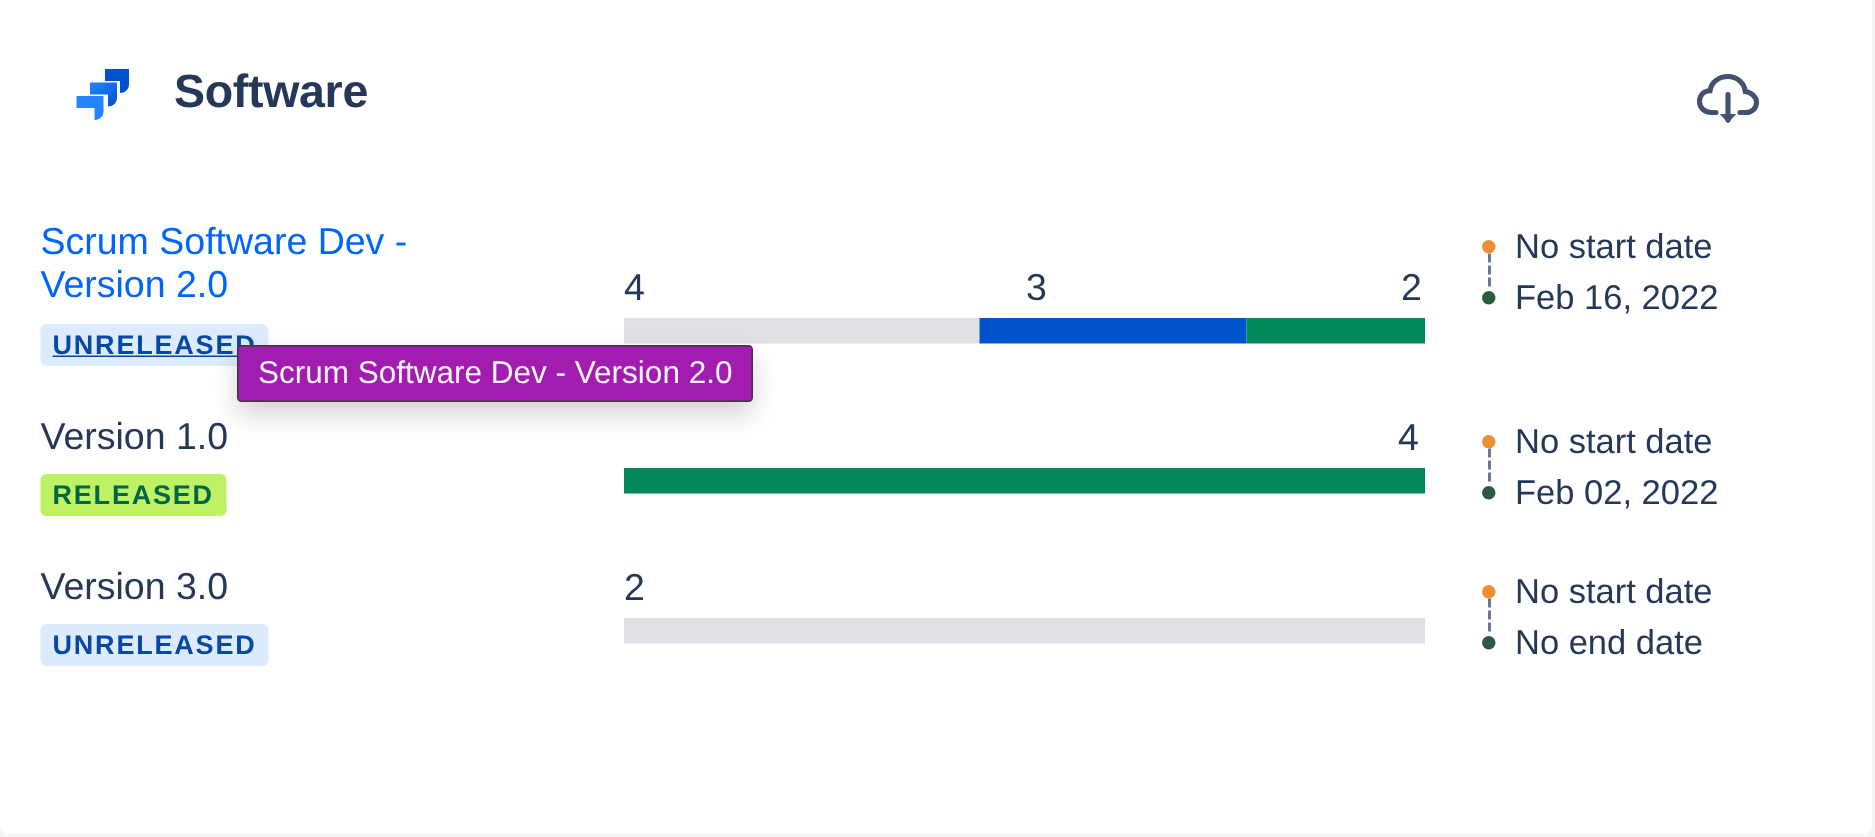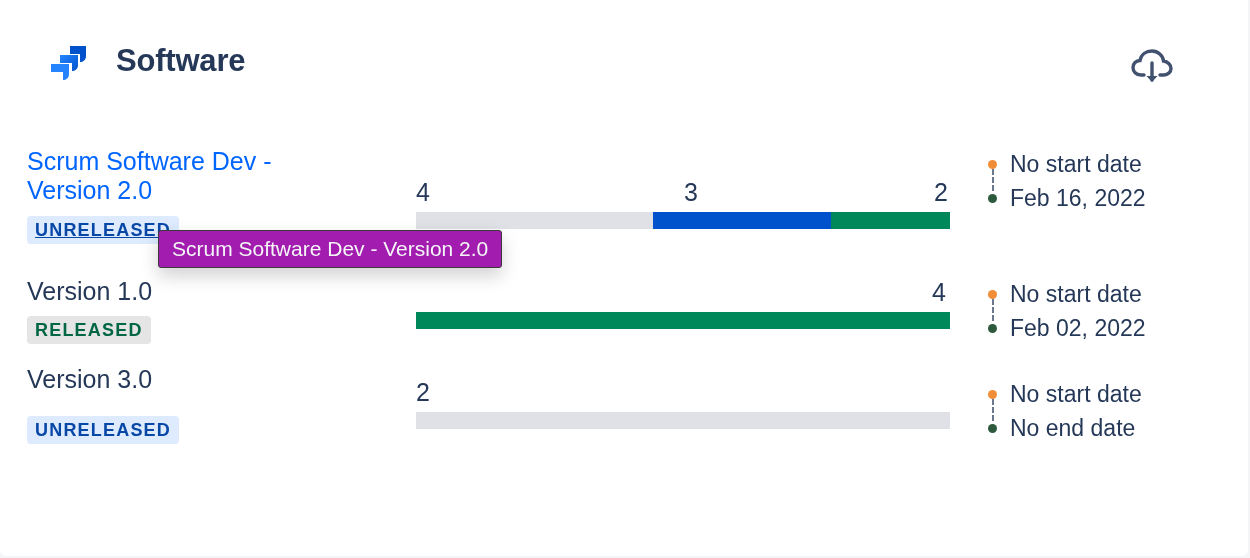--- a/index.html
+++ b/index.html
@@ -21,21 +21,21 @@
   }
   .project { position: absolute; left: 27px; top: 100px; font-size: 28px; font-weight: 400; color: #253858; }
   .row { position: absolute; left: 0; width: 1248px; }
   .vname { position: absolute; left: 27px; font-size: 25px; color: #253858; line-height: 29px; }
   .vname.link { color: #0065ff; cursor: pointer; }
   .lozenge {
     position: absolute; left: 27px; height: 28px; padding: 0 8px; border-radius: 4px;
     font-size: 18px; font-weight: 700; letter-spacing: 1.2px; line-height: 28px;
   }
   .lozenge.unreleased { background: #deebff; color: #0747a6; }
-  .lozenge.released { background: #e5e5e5; color: #006644; }
+  .lozenge.released { background: #bef264; color: #006644; }
   .lozenge.u { text-decoration: underline; }
   .bar { position: absolute; left: 416px; width: 534px; height: 17px; display: flex; }
   .seg { height: 100%; }
   .num { position: absolute; font-size: 25px; color: #253858; line-height: 28px; }
   .dates { position: absolute; left: 988px; }
   .dline { position: relative; height: 34px; display: flex; align-items: center; }
   .dot { width: 9px; height: 9px; border-radius: 50%; margin-right: 13px; flex: none; }
   .dot.start { background: #f18d36; }
   .dot.end { background: #2d5a3c; }
   .dtext { font-size: 23px; color: #253858; }
@@ -120,21 +120,21 @@
           <span class="dtext">No start date</span>
         </div>
       <div class="dline">
           <span class="dot end"></span>
           <span class="dtext">Feb 02, 2022</span>
         </div>
     </div>
   </div>
 
   <div class="row" style="top:0;">
-    <div class="vname" style="top:365px;">Version 3.0</div>
+    <div class="vname" style="top:377px;">Version 3.0</div>
     <span class="lozenge unreleased" style="top:416px;">UNRELEASED</span>
     <span class="num" style="left:416px; top:378px;">2</span>
     <div class="bar" style="top:412px;">
       <div class="seg" style="width:534px; background:#dfe1e6;"></div>
     </div>
     <div class="dates" style="top:377px;">
       <div class="dash"></div>
       <div class="dline">
           <span class="dot start"></span>
           <span class="dtext">No start date</span>

